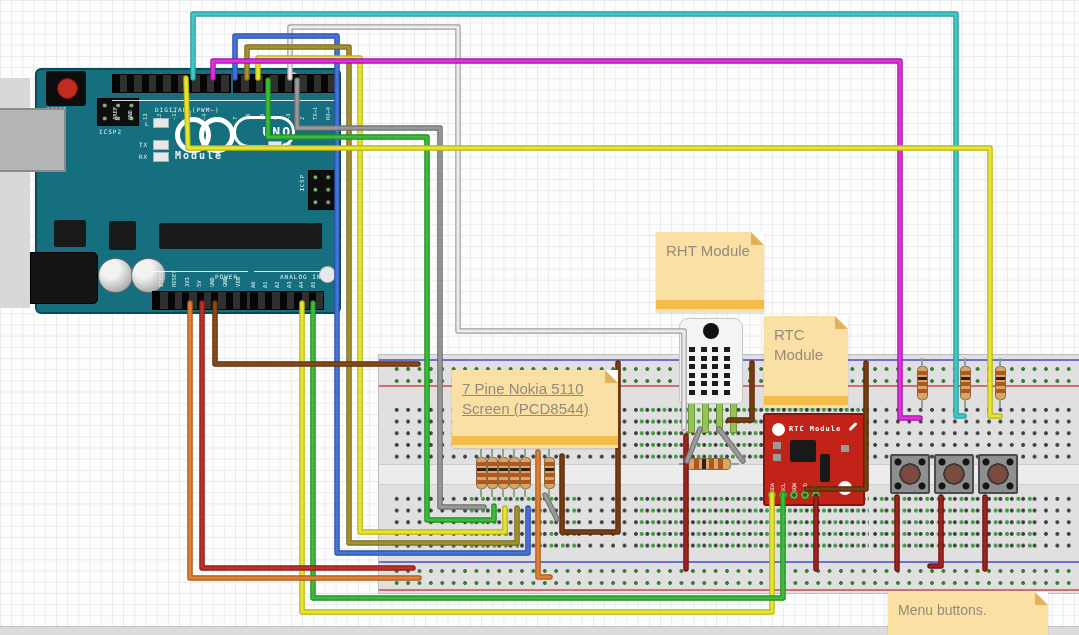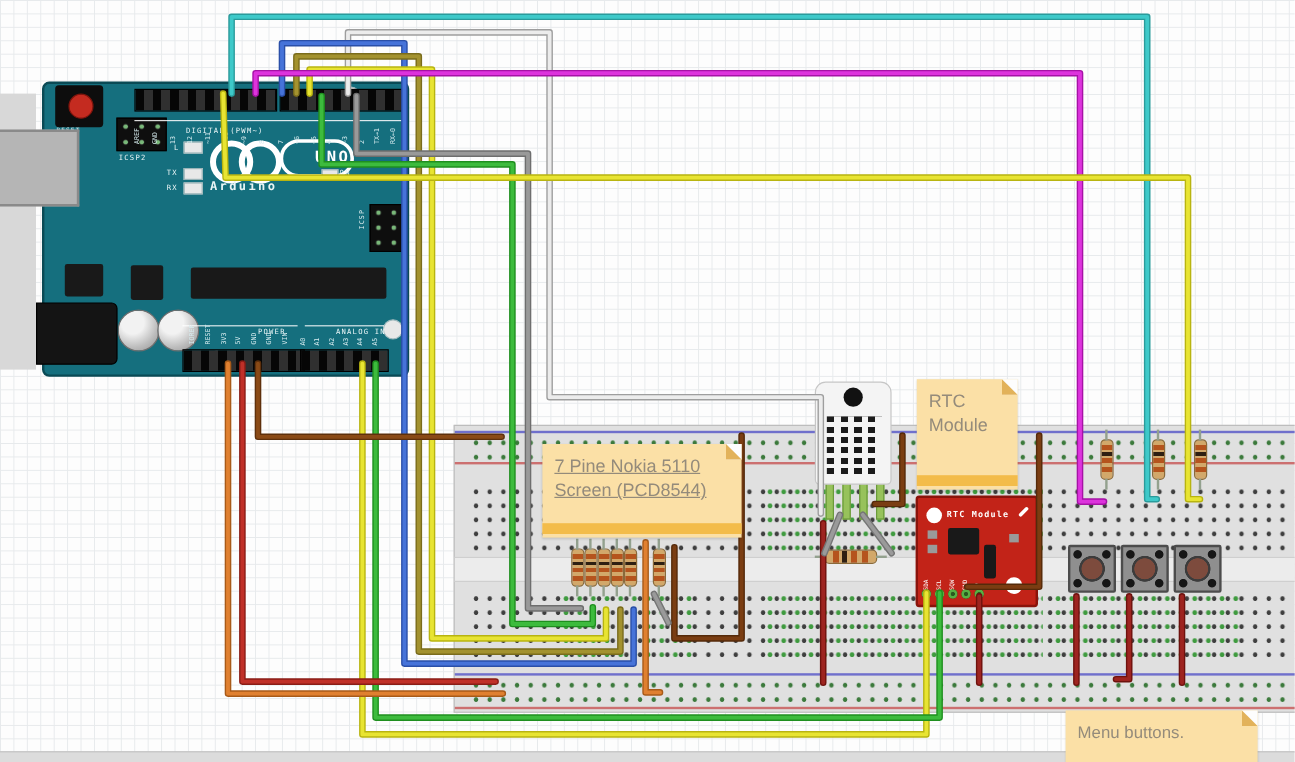--- a/index.html
+++ b/index.html
@@ -94,21 +94,21 @@
     <div class="boardtxt" style="left:108px;top:50px;">L</div>
     <div class="led" style="left:116px;top:48px;"></div>
     <div class="boardtxt" style="left:102px;top:71px;">TX</div>
     <div class="led" style="left:116px;top:70px;"></div>
     <div class="boardtxt" style="left:102px;top:83px;">RX</div>
     <div class="led" style="left:116px;top:82px;"></div>
 
     <div class="abs" style="left:138px;top:47px;width:26px;height:26px;border:5px solid #fff;border-radius:50%;"></div>
     <div class="abs" style="left:162px;top:47px;width:26px;height:26px;border:5px solid #fff;border-radius:50%;"></div>
     <div class="abs" style="left:196px;top:46px;width:56px;height:26px;border:3px solid #fff;border-radius:16px;color:#fff;font:bold 13px 'DejaVu Sans Mono',monospace;letter-spacing:2px;text-align:right;line-height:26px;">UNO</div>
-    <div class="boardtxt" style="left:138px;top:80px;font-size:10px;font-weight:bold;letter-spacing:2px;">Arduino</div>
+    <div class="boardtxt" style="left:138px;top:80px;font-size:10px;font-weight:bold;letter-spacing:2px;">Module</div>
 
     <div class="led" style="left:231px;top:71px;width:12px;height:7px;"></div>
     <div class="boardtxt" style="left:246px;top:71px;">ON</div>
 
     <div class="icsp" style="left:271px;top:100px;width:26px;height:38px;background-size:12.8px 12.5px;"></div>
     <div class="boardtxt" style="left:262px;top:104px;writing-mode:vertical-rl;transform:rotate(180deg);font-size:5.5px;">ICSP</div>
 
     <div class="chip" style="left:122px;top:153px;width:163px;height:26px;"></div>
     <div class="chip" style="left:72px;top:151px;width:27px;height:29px;"></div>
     <div class="chip" style="left:17px;top:150px;width:32px;height:27px;"></div>
@@ -329,20 +329,25 @@
       <g>
         <polyline points="719,429 743,461" fill="none" stroke="#757575" stroke-width="5.5" stroke-linecap="round" stroke-linejoin="round"></polyline>
         <polyline points="719,429 743,461" fill="none" stroke="#9a9a9a" stroke-width="3.2" stroke-linecap="round" stroke-linejoin="round"></polyline>
       </g>
       <g>
         <polyline points="545,495 557,519" fill="none" stroke="#757575" stroke-width="5.5" stroke-linecap="round" stroke-linejoin="round"></polyline>
         <polyline points="545,495 557,519" fill="none" stroke="#9a9a9a" stroke-width="3.2" stroke-linecap="round" stroke-linejoin="round"></polyline>
       </g>
     </svg>
 
+  <div class="note" style="left:656px;top:232px;width:108px;height:80px;">
+    <span>RHT Module</span>
+    <div class="bar"></div>
+    <div class="fold"></div>
+  </div>
   <div class="note" style="left:764px;top:316px;width:84px;height:92px;">
     <span style="display:inline-block;width:52px;">RTC Module</span>
     <div class="bar"></div>
     <div class="fold"></div>
   </div>
   <div class="note" style="left:452px;top:370px;width:166px;height:78px;text-decoration:underline;">
     <span>7 Pine Nokia 5110 Screen (PCD8544)</span>
     <div class="bar"></div>
     <div class="fold"></div>
   </div>

